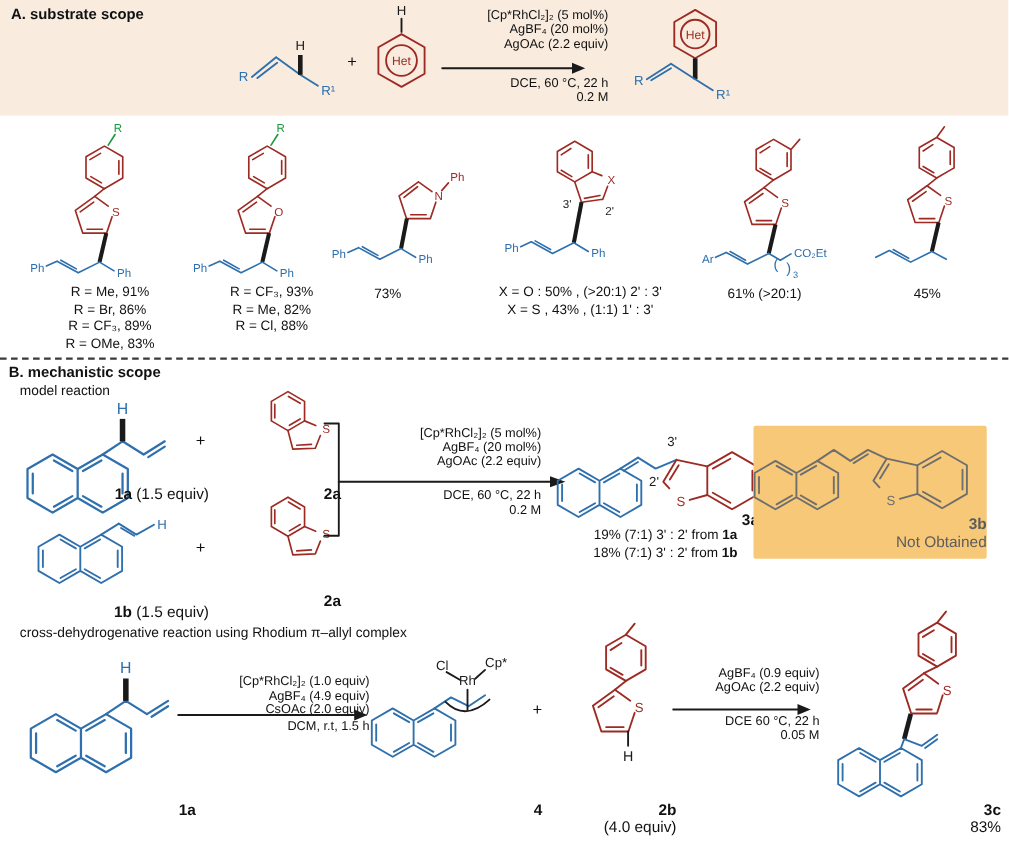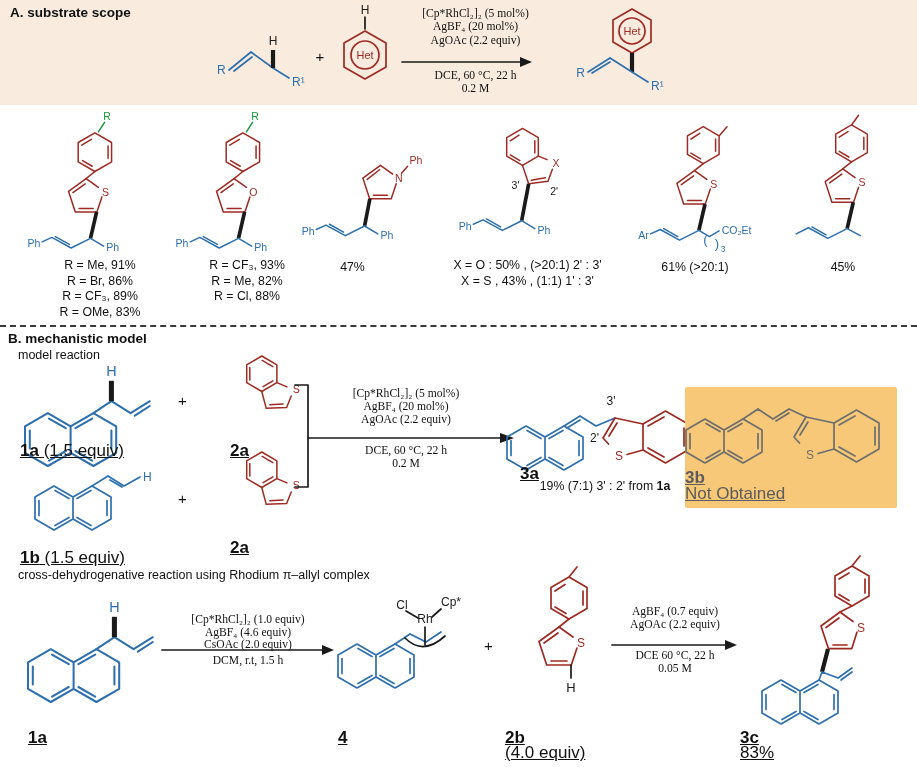--- a/index.html
+++ b/index.html
@@ -3,27 +3,27 @@
 <meta charset="utf-8">
 <style>
   html,body{margin:0;padding:0;background:#fff;}
   .canvas{position:relative;width:917px;height:767px;background:#ffffff;
           font-family:"Liberation Sans",sans-serif;color:#111;overflow:hidden;}
   .abs{position:absolute;}
   .banner{background:#f9ecdf;}
   .sec-title{font-weight:bold;font-size:13.5px;}
   .subtitle{font-size:12.5px;}
   .caption{font-size:12.5px;}
-  .cond{font-size:11.6px;text-align:center;font-family:Liberation Serif, serif;}
+  .cond{font-size:11.6px;text-align:right;}
   .cond div{white-space:nowrap;line-height:13.4px;}
   .condB div{line-height:13px;}
   .condC div{line-height:12.5px;}
   .yields{font-size:12.3px;text-align:center;}
   .yields div{line-height:15.5px;white-space:nowrap;}
-  .lbl{font-size:17px;text-align:left;white-space:nowrap;text-decoration:underline;}
+  .lbl{font-size:14px;text-align:right;white-space:nowrap;}
   .b{font-weight:bold;}
   .plus{font-size:15px;}
   .divider{border-top:2px dashed #3a3a3a;width:917px;height:0;}
   .box3b{background:#f6c878;border-radius:2px;}
   .graytxt{color:#5c5c5c;}
   svg{overflow:visible;}
   svg path, svg line{stroke:currentColor;fill:none;stroke-width:1.7;stroke-linecap:round;stroke-linejoin:round;}
   svg .wedge{stroke-width:4.2;stroke-linecap:butt;}
   svg polygon{fill:currentColor;stroke:none;}
   svg text{fill:currentColor;stroke:none;font-size:12px;font-family:"Liberation Sans",sans-serif;}
@@ -192,21 +192,21 @@
     <g class="c-ink">
         <path class="wedge" d="M76,101 L70,132"></path>
       </g>
     <g class="c-blue">
       <path d="M70,132 L85,141 M70,132 L48,143 M48,143 L26,131 M46,139 L30,130 M26,131 L15,136"></path>
       <text x="88" y="147">Ph</text>
       <text x="13" y="142" text-anchor="end">Ph</text>
     </g>
   </svg>
   <div class="abs yields" style="left:280px;top:260px;width:145px">
-    <div>47%</div>
+    <div>73%</div>
   </div>
 
   <svg class="abs" style="left:448px;top:110px" width="142" height="145" viewBox="0 0 160 165">
     <g class="c-red">
       <path d="M84,21 L102,31.5 L102,52.5 L84,63 L66,52.5 L66,31.5 Z"></path>
       <path d="M98,35 L98,49 M81,57.5 L70,51 M70,35 L80,28.5"></path>
       <path d="M102,52.5 L112,56.5 M118,67.5 L113,81 M113,81 L91,84 M91,84 L84,63 M110,77 L94,80"></path>
       <text x="122" y="65" text-anchor="middle">X</text>
     </g>
     <g class="c-ink">
@@ -266,21 +266,21 @@
     <g class="c-blue">
       <path d="M73,135 L88,143 M73,135 L51,146 M51,146 L29,134 M49,142 L33,133 M29,134 L15,141"></path>
     </g>
   </svg>
   <div class="abs yields" style="left:773px;top:260px;width:140px">
     <div>45%</div>
   </div>
 
   <div class="abs divider" style="left:0;top:325px"></div>
 
-  <div class="abs sec-title" style="left:8px;top:331px">B. mechanistic model</div>
+  <div class="abs sec-title" style="left:8px;top:331px">B. mechanistic scope</div>
   <div class="abs subtitle" style="left:18px;top:348px">model reaction</div>
 
   <svg class="abs c-blue" style="left:25px;top:358px" width="150" height="114" viewBox="0 0 125 95">
     <use href="#mol1a-g"></use>
   </svg>
   <div class="abs lbl" style="left:20px;top:441px;width:170px"><span class="b">1a</span><span> (1.5 equiv)</span></div>
 
   <div class="abs plus" style="left:178px;top:392px">+</div>
 
   <svg class="abs c-red" style="left:228px;top:356px" width="80" height="71" viewBox="0 0 90 80">
@@ -326,41 +326,42 @@
       <use href="#bthio-l-g" transform="translate(88,10)"></use>
     </g>
     <g class="c-ink">
       <text x="106" y="13" text-anchor="middle">3'</text>
       <text x="94" y="50" text-anchor="end">2'</text>
     </g>
   </svg>
   <div class="abs lbl b" style="left:520px;top:464px;width:170px">3a</div>
   <div class="abs yields" style="left:480px;top:479px;width:250px">
     <div><span>19% (7:1) 3' : 2' from </span><span class="b">1a</span></div>
+    <div><span>18% (7:1) 3' : 2' from </span><span class="b">1b</span></div>
   </div>
 
   <div class="abs box3b" style="left:685px;top:387px;width:212px;height:121px"></div>
   <svg class="abs c-gray" style="left:686px;top:391px" width="210" height="82" viewBox="0 0 210 82">
     <use href="#naph-g" transform="translate(0,28)"></use>
     <path d="M57,28 L72,18 M72,18 L87,28 M87,28 L103,18 M90,30 L103,22 M103,18 L120,26"></path>
     <use href="#bthio-l-g" transform="translate(98,10)"></use>
   </svg>
   <div class="abs lbl b graytxt" style="left:685px;top:468px;width:212px">3b</div>
   <div class="abs lbl graytxt" style="left:685px;top:484px;width:212px">Not Obtained</div>
 
   <div class="abs caption" style="left:18px;top:568px">cross-dehydrogenative reaction using Rhodium π–allyl complex</div>
 
   <svg class="abs c-blue" style="left:28px;top:594px" width="150" height="114" viewBox="0 0 125 95">
     <use href="#mol1a-g"></use>
   </svg>
   <div class="abs lbl b" style="left:28px;top:728px;width:150px">1a</div>
 
   <div class="abs cond condC" style="left:160px;top:614px;width:176px">
     <div>[Cp*RhCl₂]₂ (1.0 equiv)</div>
-    <div>AgBF₄ (4.6 equiv)</div>
+    <div>AgBF₄ (4.9 equiv)</div>
     <div>CsOAc (2.0 equiv)</div>
   </div>
   <svg class="abs c-ink" style="left:162px;top:641px" width="172" height="18" viewBox="0 0 172 18">
     <path d="M0,9 L160,9"></path>
       <polygon points="160,4 172,9 160,14"></polygon>
   </svg>
   <div class="abs cond condC" style="left:160px;top:655px;width:176px">
     <div>DCM, r.t, 1.5 h</div>
   </div>
 
@@ -394,21 +395,21 @@
     </g>
     <g class="c-ink">
       <path d="M66,99 L66,112"></path>
       <text x="66" y="126" class="big" text-anchor="middle">H</text>
     </g>
   </svg>
   <div class="abs lbl b" style="left:505px;top:728px;width:110px">2b</div>
   <div class="abs lbl" style="left:505px;top:743px;width:110px">(4.0 equiv)</div>
 
   <div class="abs cond condC" style="left:605px;top:606px;width:140px">
-    <div>AgBF₄ (0.7 equiv)</div>
+    <div>AgBF₄ (0.9 equiv)</div>
     <div>AgOAc (2.2 equiv)</div>
   </div>
   <svg class="abs c-ink" style="left:612px;top:636px" width="125" height="18" viewBox="0 0 125 18">
     <path d="M0,9 L113,9"></path>
       <polygon points="113,4 125,9 113,14"></polygon>
   </svg>
   <div class="abs cond condC" style="left:605px;top:650px;width:140px">
     <div>DCE 60 °C, 22 h</div>
     <div>0.05 M</div>
   </div>

